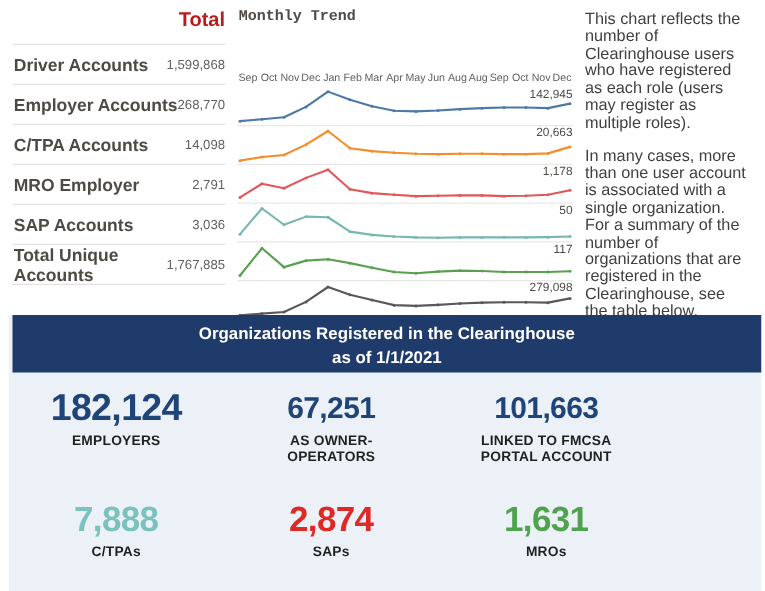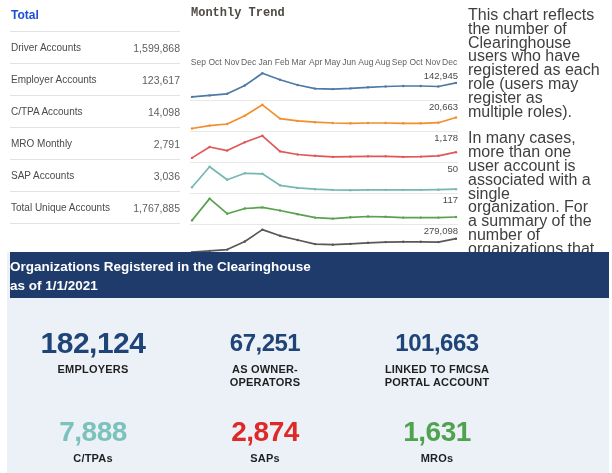--- a/index.html
+++ b/index.html
@@ -4,68 +4,68 @@
 <style>
   html,body{margin:0;padding:0;}
   body{
     width:612px;height:473px;position:relative;background:#ffffff;
     font-family:"Liberation Sans",sans-serif;overflow:hidden;
     -webkit-font-smoothing:antialiased;
   }
   
   .top{position:absolute;left:0;top:0;width:612px;height:240px;}
   .totals{position:absolute;left:10px;top:6px;width:170px;}
-  .totals-title{font-size:12px;font-weight:bold;color:#1d4ed8;padding:2px 0 9px 1px;border-bottom:1px solid #e2e2e2;}
+  .totals-title{font-size:16px;font-weight:bold;color:#b91c1c;padding:2px 0 9px 1px;border-bottom:1px solid #e2e2e2;text-align:right;}
   .t-row{display:flex;justify-content:space-between;align-items:center;height:32px;border-bottom:1px solid #e2e2e2;box-sizing:border-box;}
-  .t-label{font-size:10px;font-weight:normal;color:#4e4a46;padding-left:1px;}
+  .t-label{font-size:14px;font-weight:bold;color:#4e4a46;padding-left:1px;}
   .t-value{font-size:10.5px;color:#62605e;}
 
   .trend{position:absolute;left:190px;top:6px;width:268px;}
   .trend-title{font-size:12px;font-weight:bold;color:#4e4a46;margin:0 0 5px 1px;font-family:Liberation Mono, monospace;}
   .months{display:flex;width:268px;height:11px;margin-bottom:2px;margin-top:37px;}
   .months span{flex:1;text-align:center;font-size:8.5px;color:#5f5f5f;white-space:nowrap;}
   .band{position:relative;width:268px;height:31px;border-bottom:1px solid #e8e8e8;box-sizing:border-box;}
   .band svg{position:absolute;left:0;top:0;}
   .band-label{position:absolute;top:0;right:0;font-size:9.5px;color:#4e4a46;line-height:11px;}
 
-  .desc{position:absolute;left:468px;top:8px;width:132px;font-size:16px;line-height:13.8px;color:#3f3f3f;}
+  .desc{position:absolute;left:468px;top:8px;width:132px;font-size:13px;line-height:13.8px;color:#3f3f3f;}
   .desc p{margin:0 0 13px 0;}
 
   
   .bottom{position:absolute;left:7px;top:252px;width:602px;height:221px;background:#ecf1f7;}
-  .banner{margin-left:3px;height:46px;background:#1f3b6b;color:#ffffff;
+  .banner{margin-left:3px;height:46px;background:#1f3b6b;color:#ffffff;text-align:center;
           font-weight:bold;font-size:13.5px;line-height:19px;padding-top:5px;box-sizing:border-box;}
-  .stats{display:grid;grid-template-columns:repeat(3,172px);row-gap:26px;padding-top:28px;}
+  .stats{display:grid;grid-template-columns:repeat(3,172px);row-gap:26px;padding-top:12px;}
   .stat{text-align:center;}
   .stat-num{font-weight:bold;font-size:24px;line-height:34px;letter-spacing:-0.5px;}
   .stat.xl .stat-num{font-size:30px;}
   .stat.row2 .stat-num{font-size:28px;}
   .stat-label{font-size:11px;font-weight:bold;color:#1f1f1f;line-height:13px;margin:3px auto 0;max-width:126px;letter-spacing:0.2px;}
 </style>
 </head>
 <body>
 
 <div class="top">
   <div class="totals">
     <div class="totals-title">Total</div>
     <div>
         <div class="t-row">
           <span class="t-label">Driver Accounts</span>
           <span class="t-value">1,599,868</span>
         </div>
         <div class="t-row">
           <span class="t-label">Employer Accounts</span>
-          <span class="t-value">123,617</span>
+          <span class="t-value">268,770</span>
         </div>
         <div class="t-row">
           <span class="t-label">C/TPA Accounts</span>
           <span class="t-value">14,098</span>
         </div>
         <div class="t-row">
-          <span class="t-label">MRO Monthly</span>
+          <span class="t-label">MRO Employer</span>
           <span class="t-value">2,791</span>
         </div>
         <div class="t-row">
           <span class="t-label">SAP Accounts</span>
           <span class="t-value">3,036</span>
         </div>
         <div class="t-row">
           <span class="t-label">Total Unique Accounts</span>
           <span class="t-value">1,767,885</span>
         </div>

